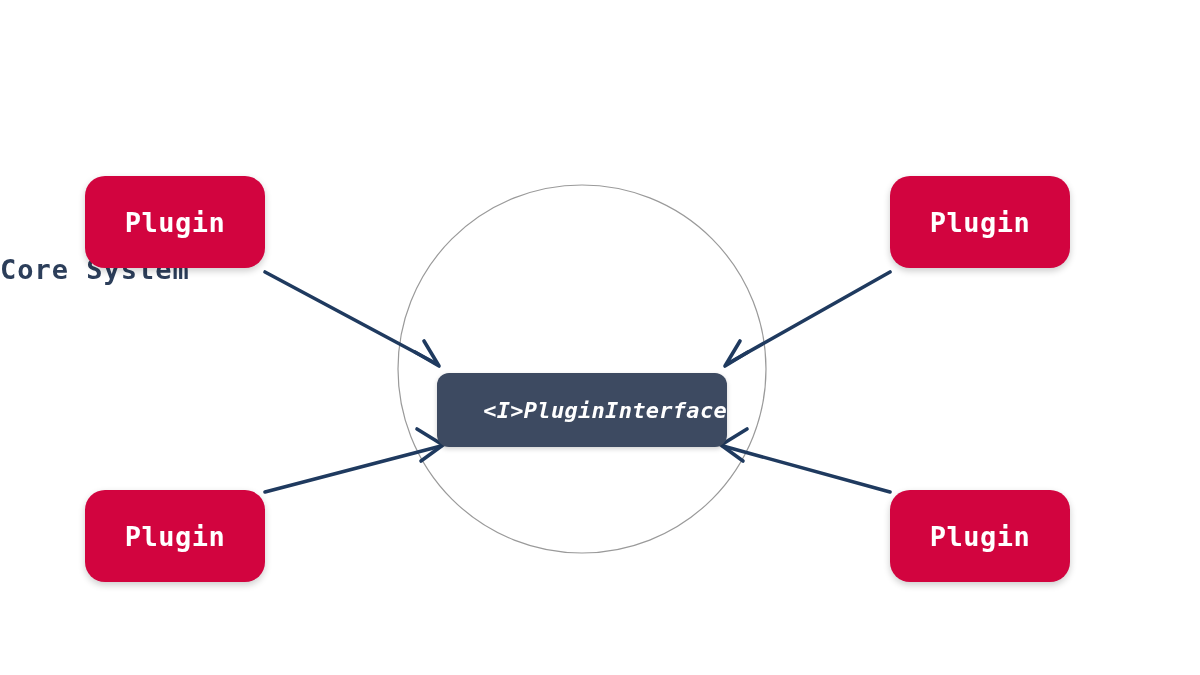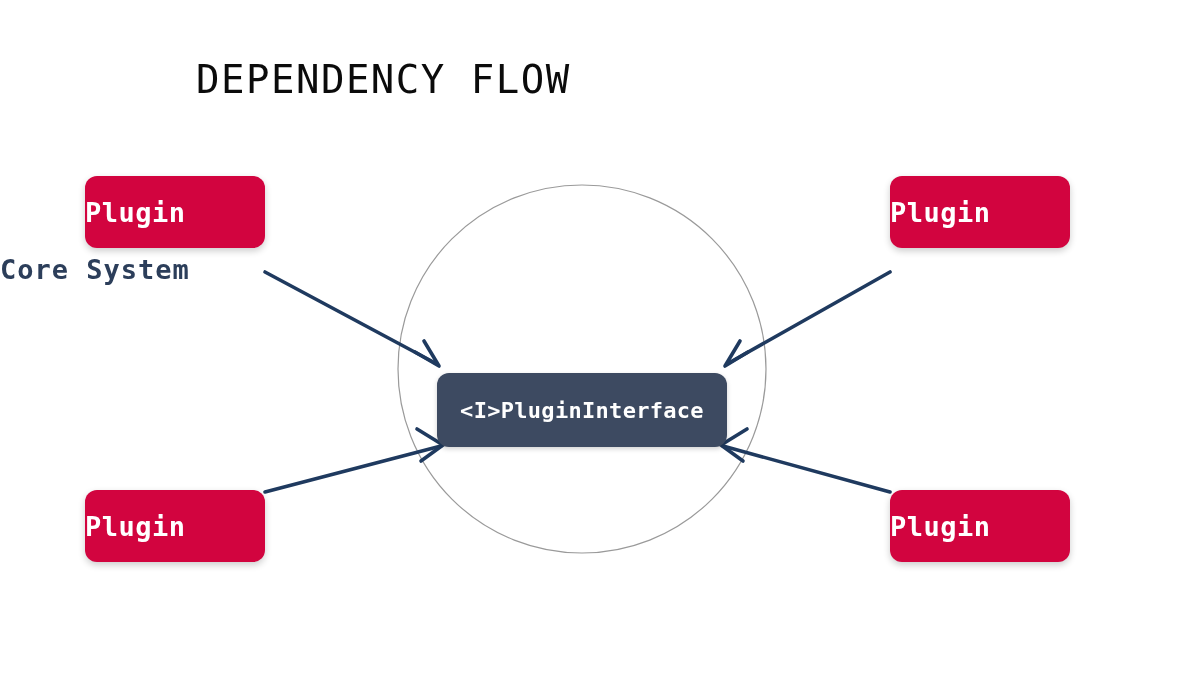--- a/index.html
+++ b/index.html
@@ -61,63 +61,63 @@
   #interface-box {
     position: absolute;
     left: 437px;
     top: 373px;
     width: 290px;
     height: 74px;
     background: #3d4a61;
     border-radius: 12px;
     display: flex;
     align-items: center;
-    justify-content: center;
+    justify-content: flex-end;
     box-shadow: 0 2px 5px rgba(0,0,0,0.18);
+    font-style: italic;
   }
   #interface-box .label {
     font-family: "DejaVu Sans Mono", "Liberation Mono", monospace;
     font-size: 22px;
     font-weight: 700;
     color: #ffffff;
     letter-spacing: 0.3px;
     white-space: nowrap;
   }
 
   
   .plugin-box {
     position: absolute;
     width: 180px;
-    height: 72px;
+    height: 92px;
     background: #d2043f;
-    border-radius: 12px;
+    border-radius: 20px;
     display: flex;
     align-items: center;
-    justify-content: flex-start;
+    justify-content: center;
     box-shadow: 0 3px 7px rgba(0,0,0,0.20);
   }
   .plugin-box .label {
     font-family: "DejaVu Sans Mono", "Liberation Mono", monospace;
     font-size: 27px;
     font-weight: 700;
     color: #ffffff;
     letter-spacing: 0.5px;
     white-space: nowrap;
   }
   #plugin-top-left     { left: 85px;  top: 176px; }
   #plugin-top-right    { left: 890px; top: 176px; }
   #plugin-bottom-left  { left: 85px;  top: 490px; }
   #plugin-bottom-right { left: 890px; top: 490px; }
 </style>
 </head>
 <body>
 
 <div id="slide">
 
-  <div id="title">DEPENDENCY FLOW</div>
 
   <svg id="canvas" viewBox="0 0 1200 675">
 
     <circle cx="582" cy="369" r="184" fill="none" stroke="#9a9a9a" stroke-width="1.2"></circle>
 
     <g>
       <line x1="265" y1="272" x2="437" y2="364" stroke="#1f3a5f" stroke-width="3.6" stroke-linecap="round"></line>
       <polyline points="415,352 439,366 424,341" fill="none" stroke="#1f3a5f" stroke-width="3.6" stroke-linecap="round" stroke-linejoin="round"></polyline>
     </g>
 

